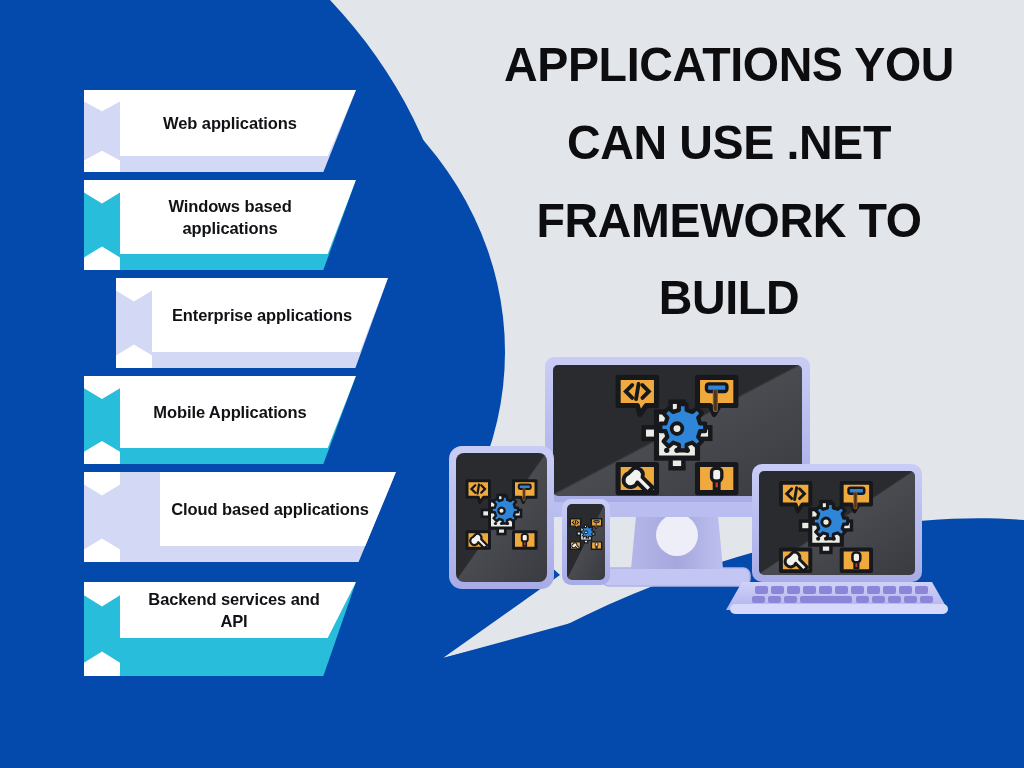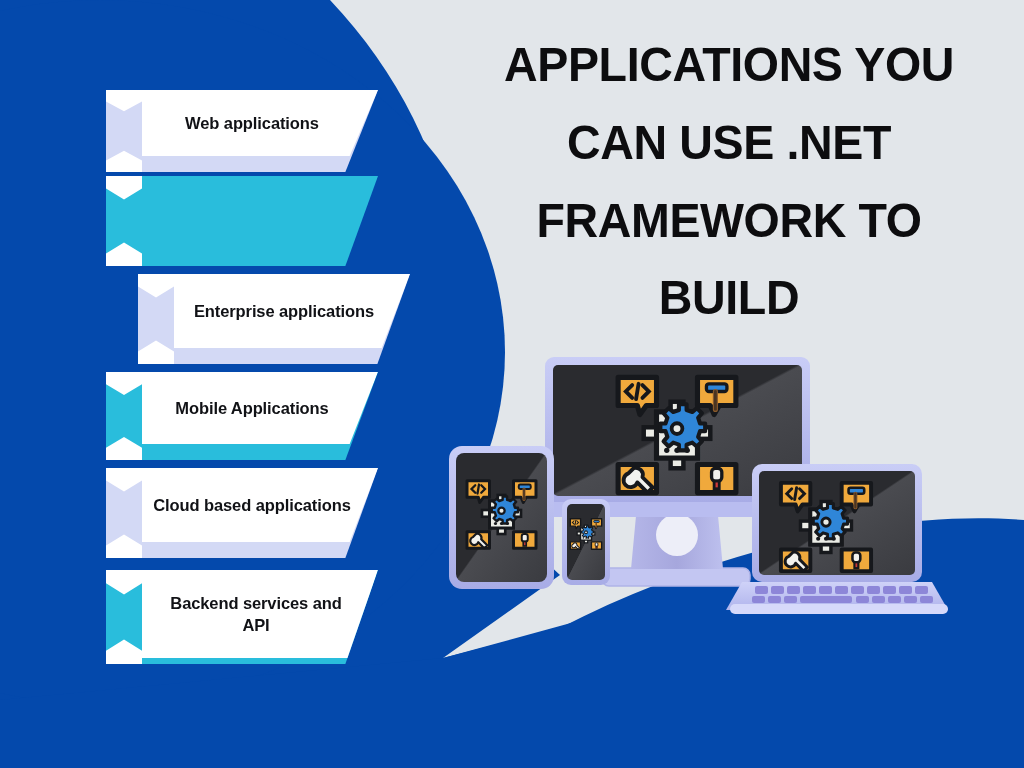--- a/index.html
+++ b/index.html
@@ -9,21 +9,21 @@
     background:#0449ac;
   }
   #stage{position:relative;width:1024px;height:768px;overflow:hidden;background:#e5e5e5;}
 
   
   .bg-gray{
     position:absolute;left:0;top:0;width:1024px;height:768px;
   }
 
   
-  #banners{position:absolute;left:106px;top:82px;width:300px;}
+  #banners{position:absolute;left:84px;top:82px;width:300px;}
   .banner{position:relative;margin-bottom:4px;}
   .banner-frame{
     position:relative;
     width:272px;
     clip-path:polygon(0 0, 100% 0, 88% 100%, 0 100%);
     padding:0;
   }
   .banner-tail{
     position:absolute;left:0;top:0;width:36px;height:100%;
     background:#ffffff;
@@ -225,20 +225,23 @@
         <div class="banner-tail"></div>
         <div class="banner-panel" style="height:66px;margin-top:8px;width:236px;">
           <span class="banner-label">Web applications</span>
         </div>
       </div>
     </div>
 
     <div class="banner">
       <div class="banner-frame" style="height: 90px; background: rgb(41, 189, 220);">
         <div class="banner-tail"></div>
+        <div class="banner-panel" style="height:74px;margin-top:8px;width:236px;">
+          <span class="banner-label">Windows based applications</span>
+        </div>
       </div>
     </div>
 
     <div class="banner">
       <div class="banner-frame" style="height: 90px; background: rgb(211, 217, 245); margin-left: 32px;">
         <div class="banner-tail"></div>
         <div class="banner-panel" style="height:74px;margin-top:8px;width:236px;">
           <span class="banner-label">Enterprise applications</span>
         </div>
       </div>
@@ -247,32 +250,32 @@
     <div class="banner">
       <div class="banner-frame" style="height: 88px; background: rgb(41, 189, 220);">
         <div class="banner-tail"></div>
         <div class="banner-panel" style="height:72px;margin-top:8px;width:236px;text-align:center;">
           <span class="banner-label">Mobile Applications</span>
         </div>
       </div>
     </div>
 
     <div class="banner">
-      <div class="banner-frame" style="height: 90px; background: rgb(211, 217, 245);">
+      <div class="banner-frame" style="height: 90px; background: rgb(211, 217, 245); padding-left: 40px;">
         <div class="banner-tail"></div>
         <div class="banner-panel" style="height:74px;margin-top:8px;width:236px;">
           <span class="banner-label">Cloud based applications</span>
         </div>
       </div>
     </div>
 
     <div class="banner">
       <div class="banner-frame" style="height: 94px; background: rgb(41, 189, 220);">
         <div class="banner-tail"></div>
-        <div class="banner-panel" style="height:88px;margin-top:12px;width:236px;padding-left:8px;">
+        <div class="banner-panel" style="height:56px;margin-top:20px;width:236px;padding-left:8px;">
           <span class="banner-label">Backend services and API</span>
         </div>
       </div>
     </div>
 
   </div>
 
 </div>
 
 </body></html>

